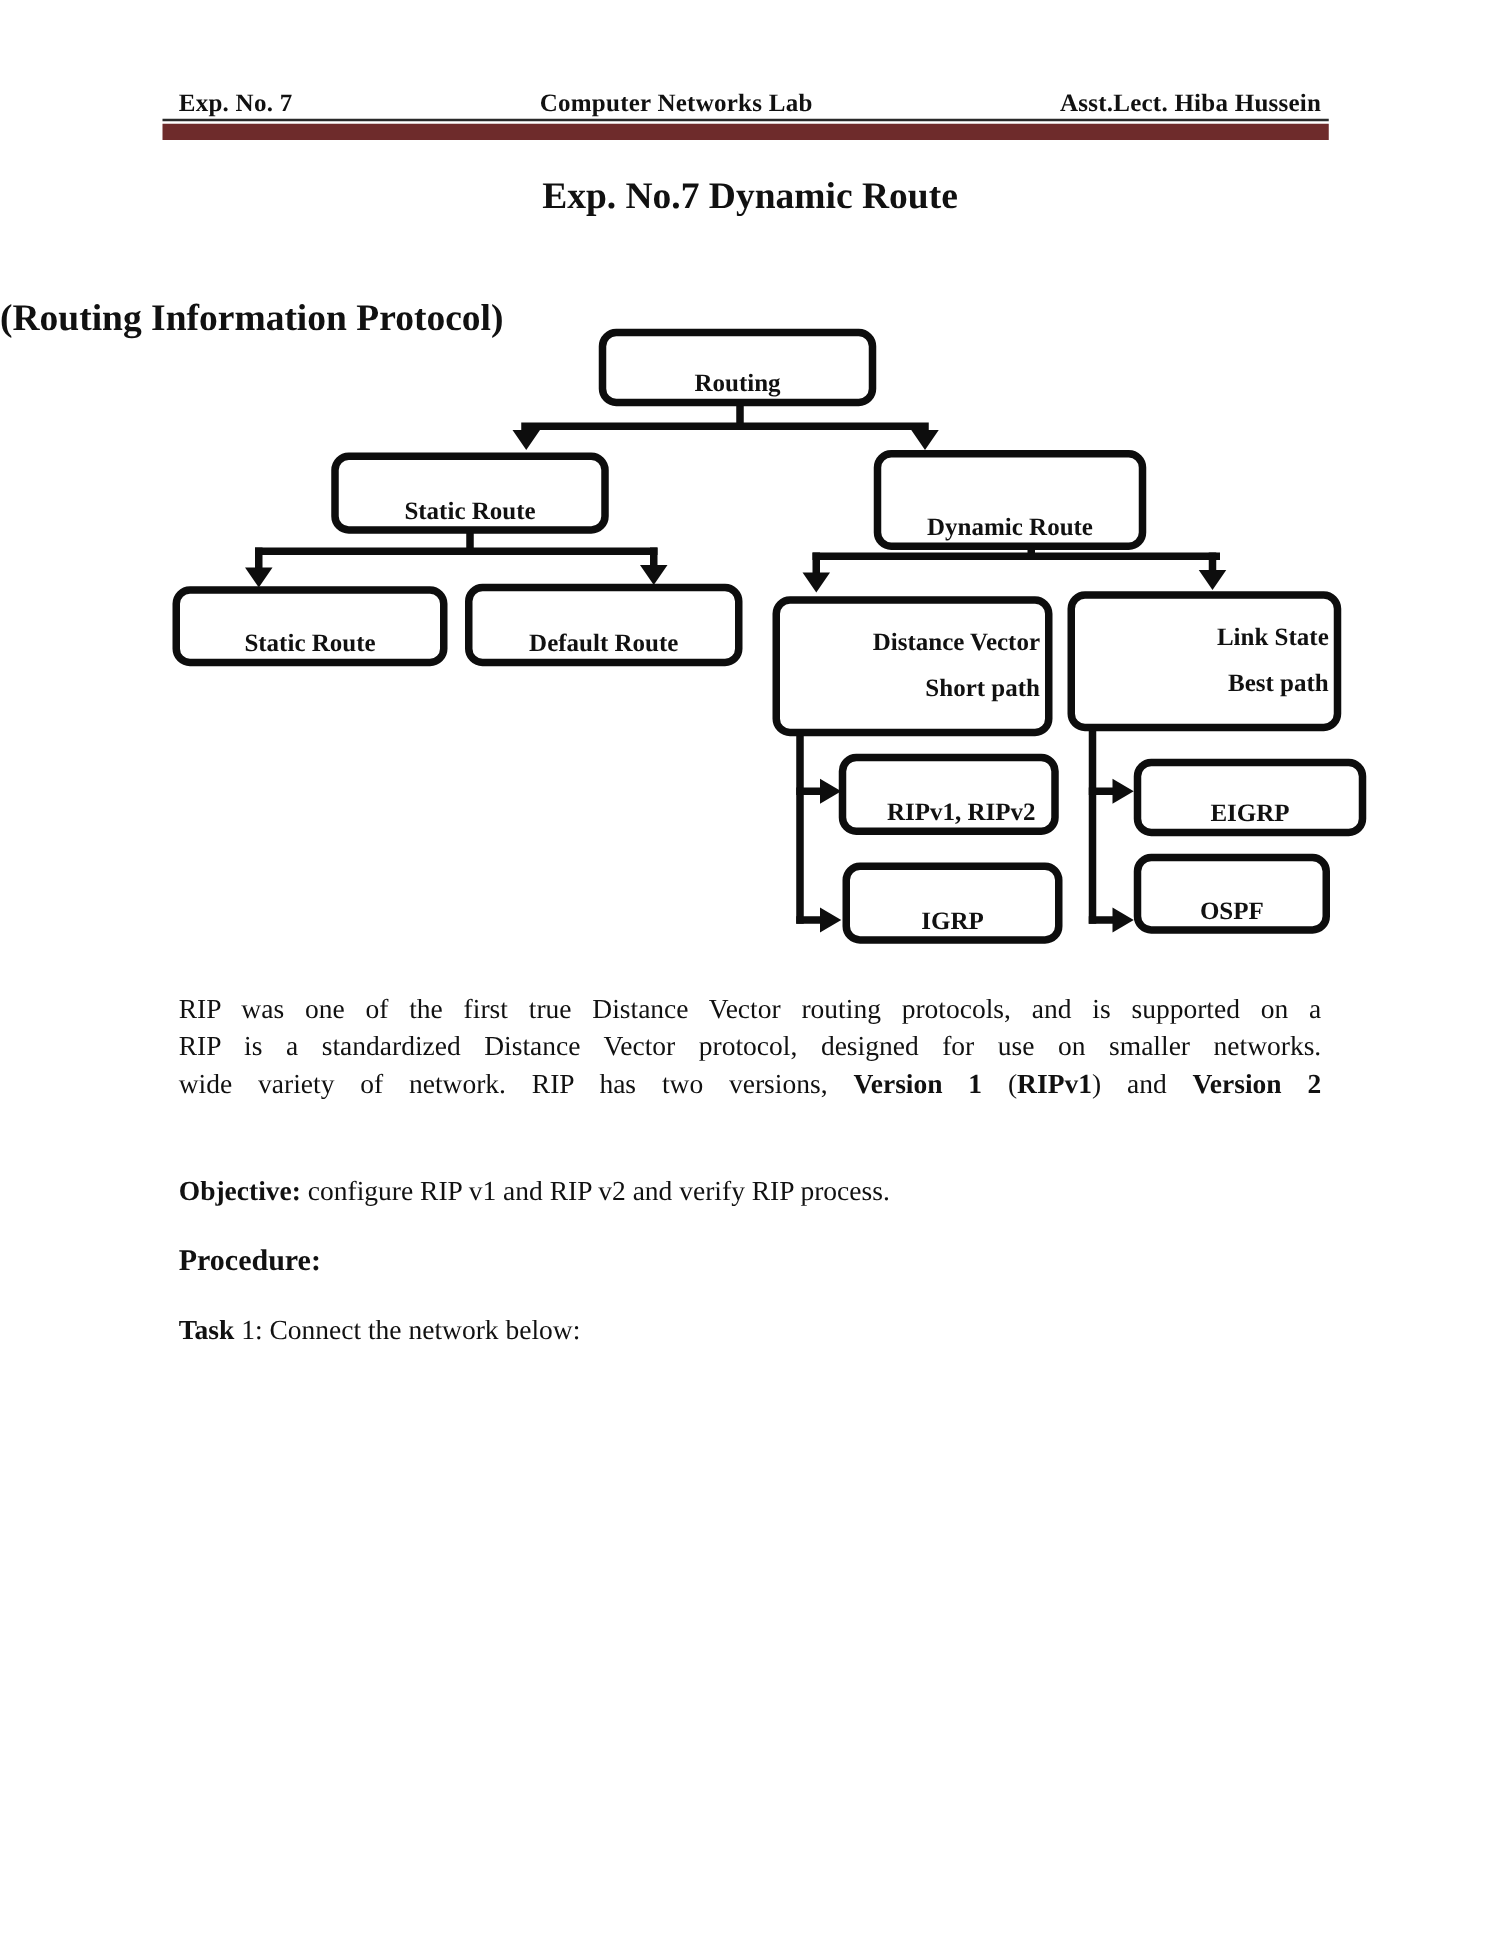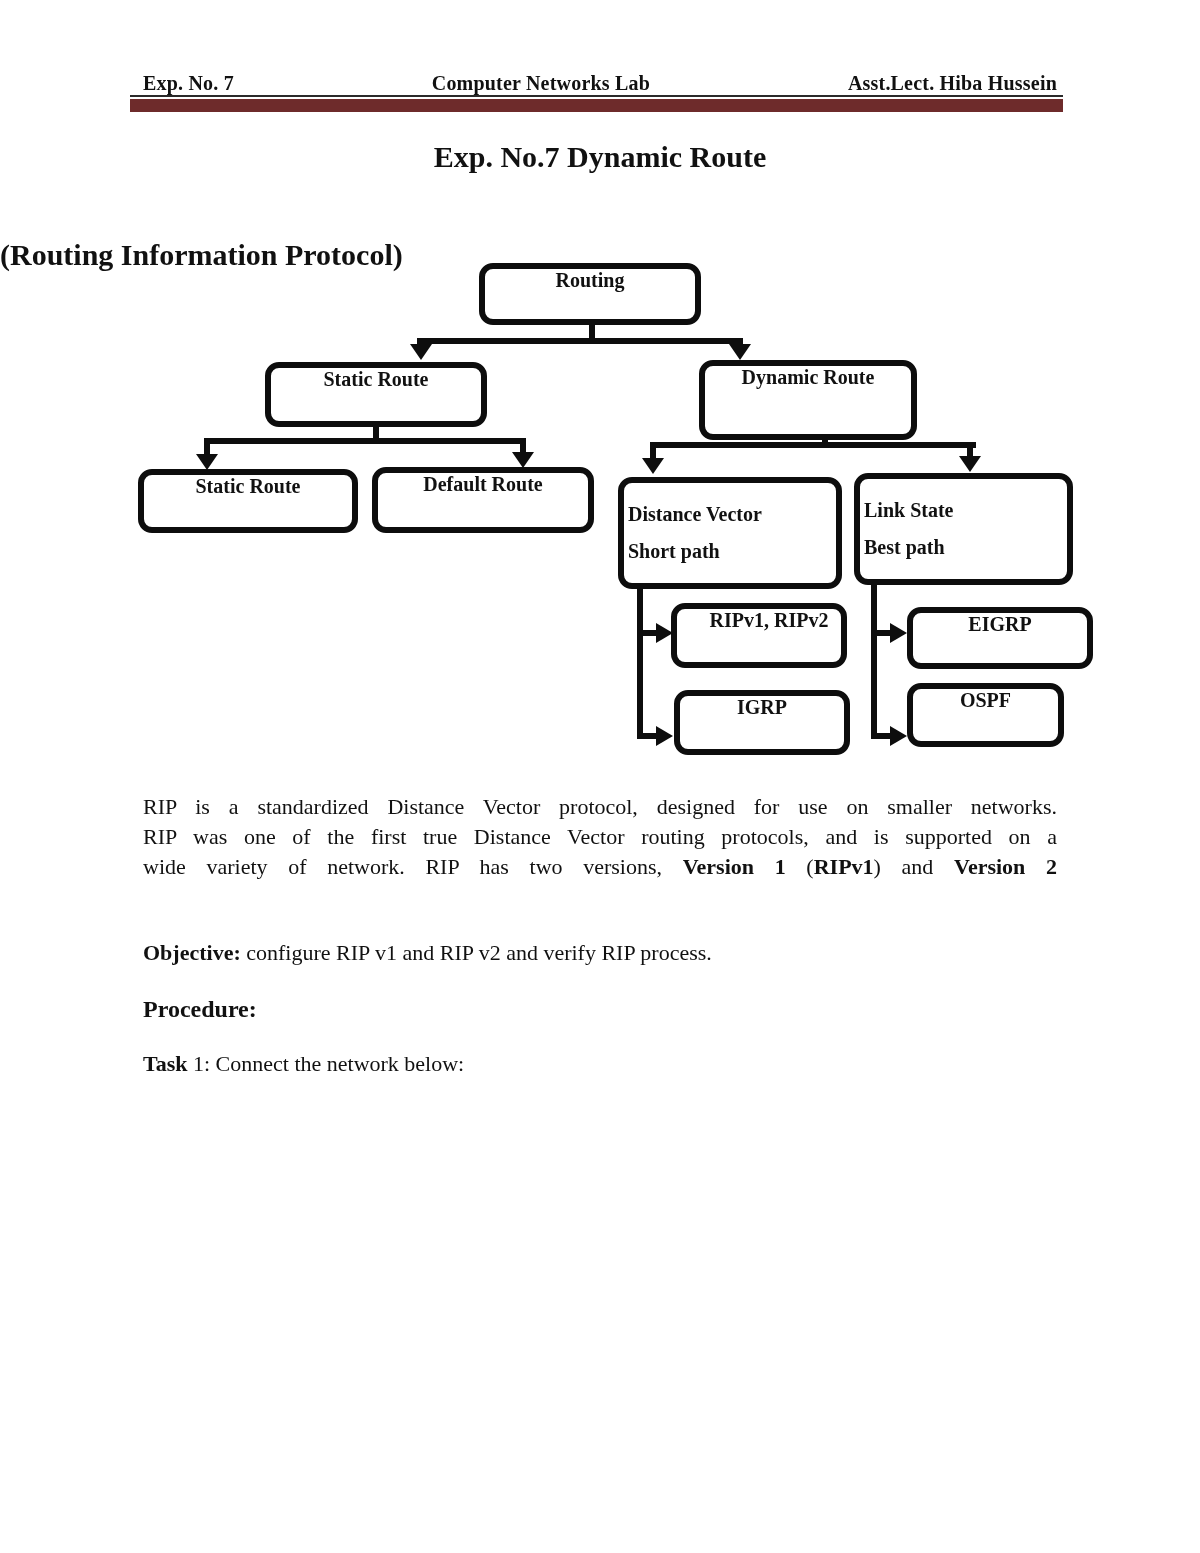--- a/index.html
+++ b/index.html
@@ -10,21 +10,21 @@
   .hdr{left:143px;top:72px;width:914px;display:flex;justify-content:space-between;align-items:flex-end;font-weight:bold;font-size:20px;letter-spacing:.2px;}
   .rule-thin{left:130px;top:95px;width:933px;height:2px;background:#2a2a2a;}
   .rule-thick{left:130px;top:99px;width:933px;height:13px;background:#6e2b2b;}
 
   
   .title{left:0;top:140px;width:1200px;text-align:center;font-weight:bold;font-size:30px;}
   .subtitle{left:0;top:202px;width:1200px;text-align:left;font-weight:bold;font-size:30px;margin-top:36px;}
 
   
   .node{position:absolute;box-sizing:border-box;border:6px solid #0d0d0d;border-radius:14px;background:#fff;
-        display:flex;align-items:flex-start;justify-content:center;font-weight:bold;font-size:20px;text-align:center;z-index:2;}
+        display:flex;align-items:flex-end;justify-content:center;font-weight:bold;font-size:20px;text-align:center;z-index:2;}
   .node.two{flex-direction:column;justify-content:space-evenly;padding:6px 4px;}
   .cline{position:absolute;background:#0d0d0d;z-index:1;}
   .arr-d{position:absolute;width:0;height:0;border-left:11px solid transparent;border-right:11px solid transparent;border-top:16px solid #0d0d0d;z-index:3;}
   .arr-r{position:absolute;width:0;height:0;border-top:10px solid transparent;border-bottom:10px solid transparent;border-left:17px solid #0d0d0d;z-index:3;}
 
   
   .para{left:143px;top:792px;width:914px;font-size:22px;line-height:30px;}
   .pline{text-align:justify;text-align-last:justify;}
   .pline.last{text-align:justify;text-align-last:left;}
   .b{font-weight:bold;}
@@ -110,22 +110,22 @@
   </div>
   <div class="node" style="left:907px;top:607px;width:186px;height:62px;">
     <span>EIGRP</span>
   </div>
   <div class="node" style="left:907px;top:683px;width:157px;height:64px;">
     <span>OSPF</span>
   </div>
 </div>
 
 <div class="abs para">
+  <div class="pline">RIP was one of the first true Distance Vector routing protocols, and is supported on a</div>
   <div class="pline">RIP is a standardized Distance Vector protocol, designed for use on smaller networks.</div>
-  <div class="pline">RIP was one of the first true Distance Vector routing protocols, and is supported on a</div>
   <div class="pline"><span>wide variety of network. RIP has two versions, </span><span class="b">Version 1</span><span> (</span><span class="b">RIPv1</span><span>) and </span><span class="b">Version 2</span></div>
 </div>
 
 <div class="abs objective">
   <span class="b">Objective:</span><span> configure RIP v1 and RIP v2 and verify RIP process.</span>
 </div>
 
 <div class="abs procedure">Procedure:</div>
 
 <div class="abs task">

